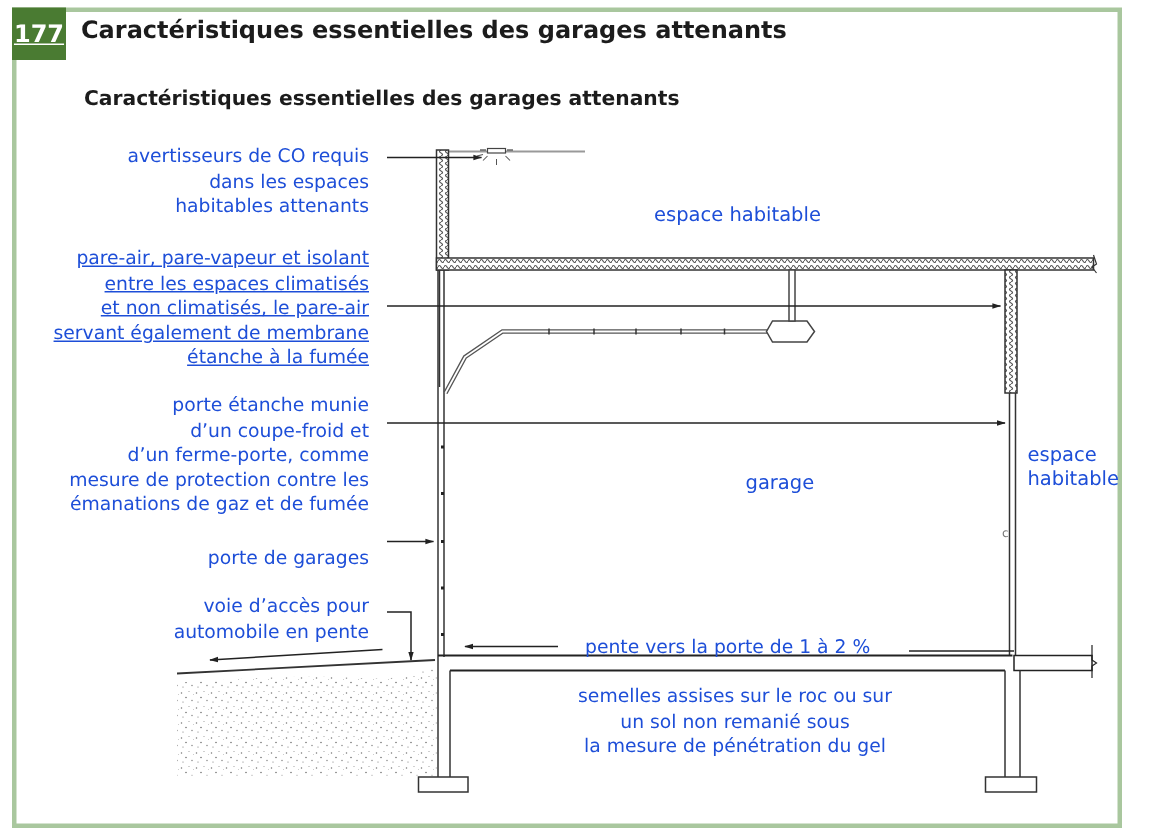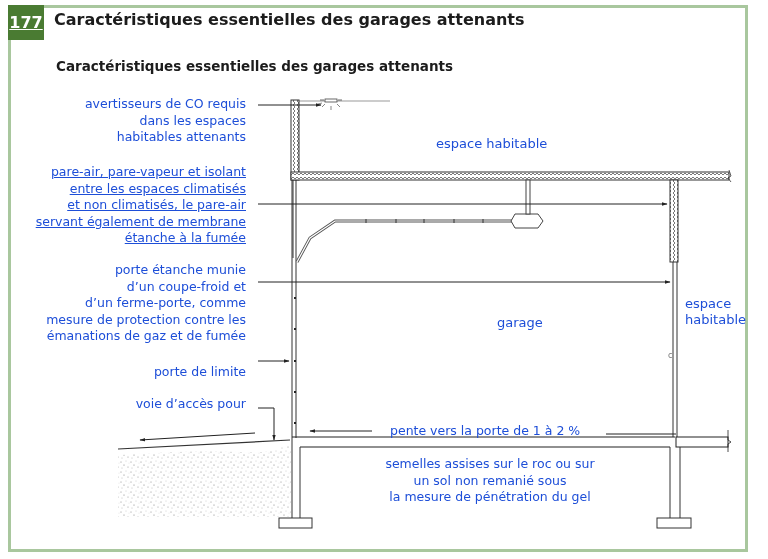--- a/index.html
+++ b/index.html
@@ -140,23 +140,24 @@
   <div>servant également de membrane</div>
   <div>étanche à la fumée</div>
 </div>
 <div class="label right" style="left:20px; top:262px; width:226px;">
   <div>porte étanche munie</div>
   <div>d’un coupe-froid et</div>
   <div>d’un ferme-porte, comme</div>
   <div>mesure de protection contre les</div>
   <div>émanations de gaz et de fumée</div>
 </div>
-<div class="label right" style="left:40px; top:364px; width:206px;">porte de limite</div>
+<div class="label right" style="left:40px; top:364px; width:206px;">porte de garages</div>
 <div class="label right" style="left:40px; top:396px; width:206px;">
   <div>voie d’accès pour</div>
+  <div>automobile en pente</div>
 </div>
 
 <div class="label" style="left:390px; top:423px;">pente vers la porte de 1 à 2 %</div>
 
 <div class="label center" style="left:350px; top:456px; width:280px;">
   <div>semelles assises sur le roc ou sur</div>
   <div>un sol non remanié sous</div>
   <div>la mesure de pénétration du gel</div>
 </div>
 

